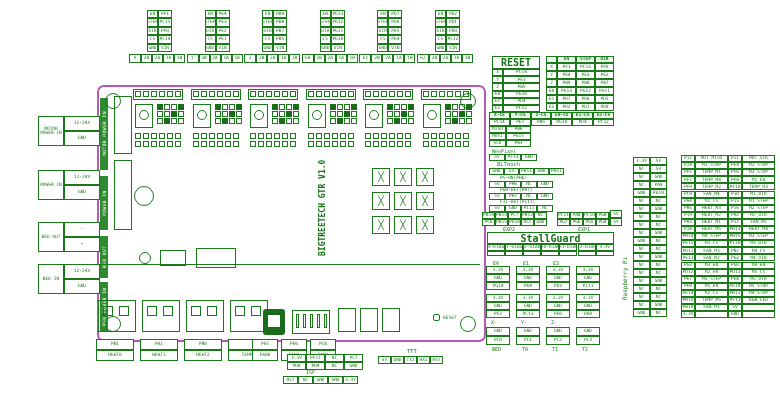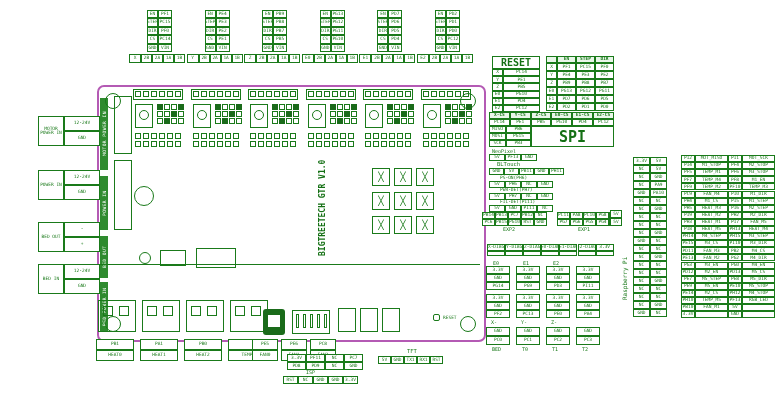--- a/index.html
+++ b/index.html
@@ -28,21 +28,21 @@
 <body>
 
 <div id="stage">
 
   <div id="board"></div>
   <div class="abs vtext" style="left:318px;top:148px;width:16px;height:120px;color:#157015;font-weight:bold;font-size:8px;text-align:center;">BIGTREETECH GTR V1.0</div>
   <div class="lbl" style="left:443px;top:316px;font-size:4.5px;">RESET</div>
   <div class="outline" style="left:433px;top:314px;width:7px;height:7px;border-radius:2px;"></div>
 
   <div class="ttl" style="left:492px;top:56px;width:48px;height:13px;font-size:10px;">RESET</div>
-  <div class="ttl" style="left:531px;top:126px;width:83px;height:21px;font-size:15px;">SPI</div>
+  <div class="ttl" style="left:487px;top:232px;width:127px;height:12px;font-size:10px;">StallGuard</div>
 
   <div class="lbl" style="left:492px;top:149px;">NeoPixel</div>
   <div class="lbl" style="left:497px;top:162px;font-size:5.5px;">BLTouch</div>
   <div class="lbl" style="left:503px;top:227px;">EXP2</div>
   <div class="lbl" style="left:578px;top:227px;">EXP1</div>
   <div class="lbl" style="left:314px;top:348px;font-size:5.5px;">WIFI</div>
   <div class="lbl" style="left:306px;top:370px;">ISP</div>
   <div class="lbl" style="left:407px;top:349px;font-size:5.5px;">TFT</div>
   <div class="lbl vtext" style="left:622px;top:175px;height:125px;font-size:6px;">Raspberry Pi</div>
 <div class="cell" style="left: 38px; top: 116px; width: 26px; height: 30px; font-size: 4.5px; white-space: normal; text-align: center;">MOTOR POWER IN</div>

